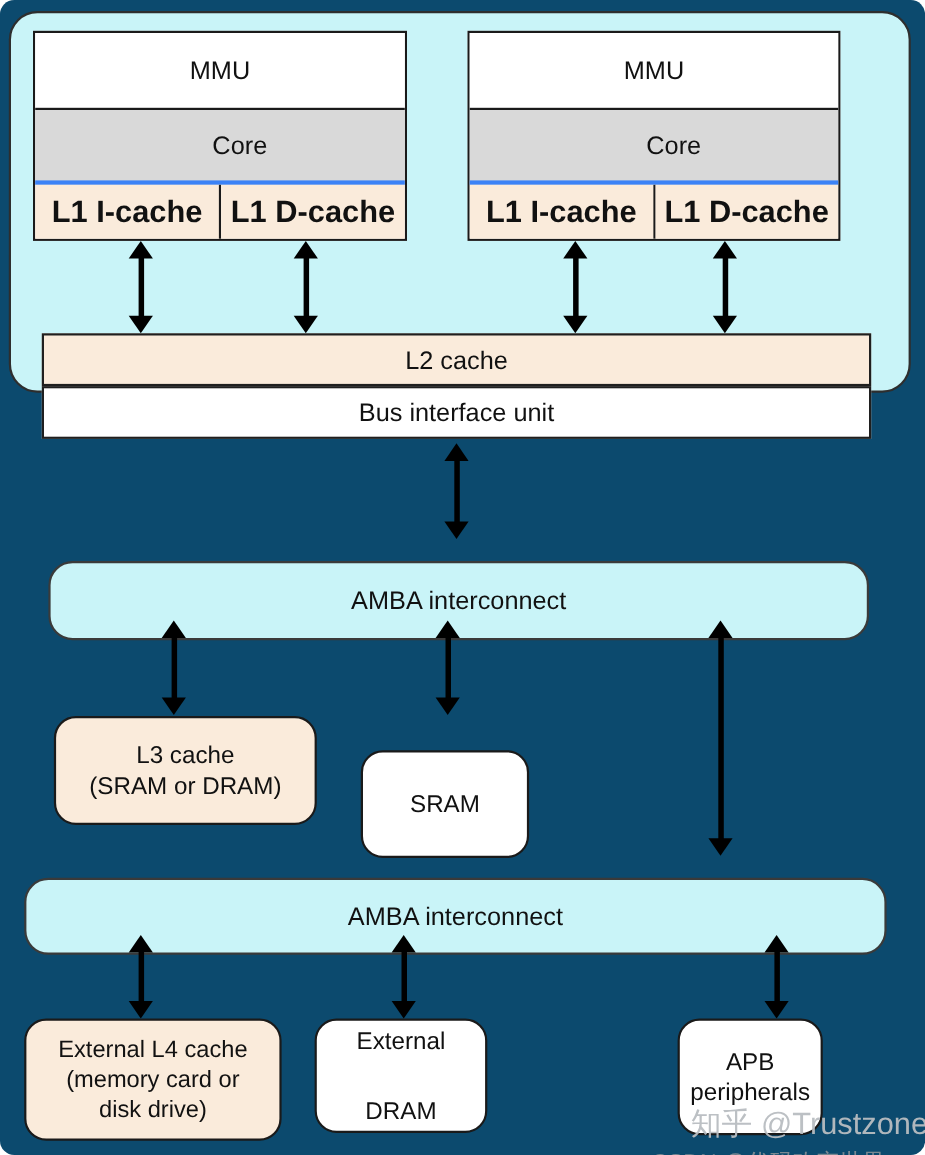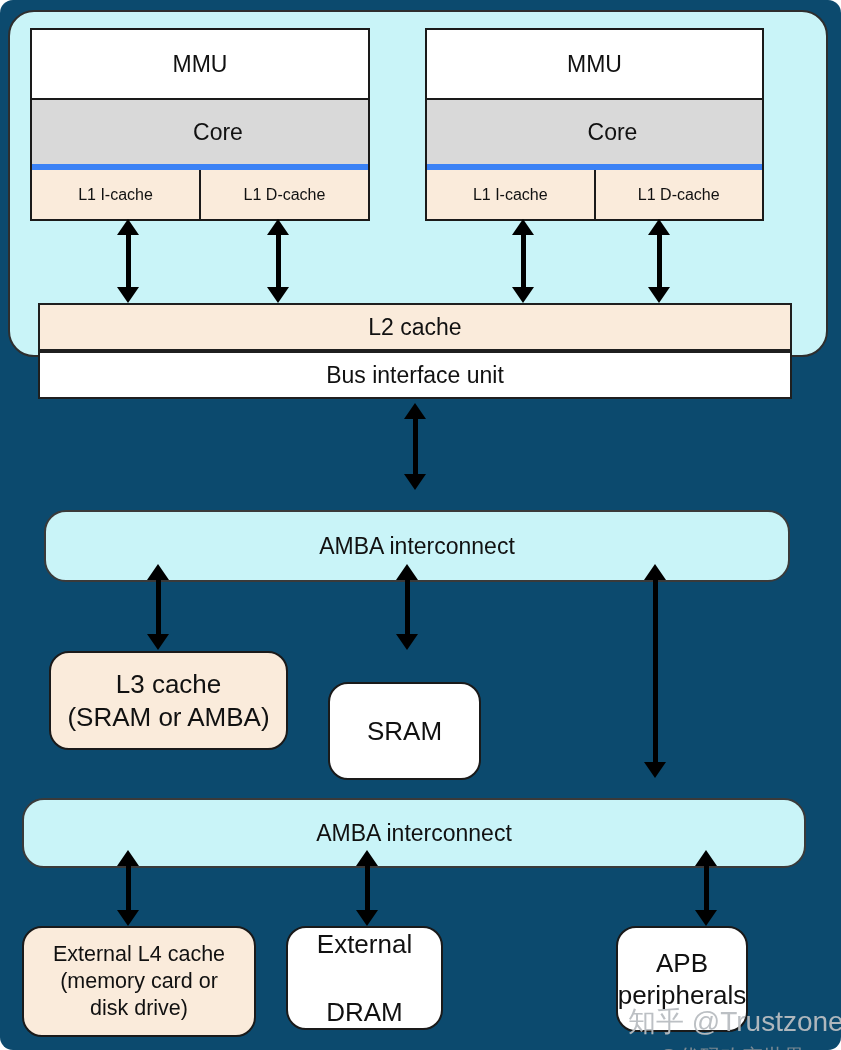--- a/index.html
+++ b/index.html
@@ -7,42 +7,42 @@
   .stage{position:relative;width:841px;height:1050px;background:#0c4a6e;overflow:hidden;border-radius:13px;}
 
   
   .cluster{position:absolute;left:8px;top:10px;width:816px;height:343px;
            background:#C9F4F8;border:2px solid #2e2e2e;border-radius:26px;}
 
   
   .cpu{position:absolute;top:28px;border:2px solid #1a1a1a;background:#fff;}
   .cpu .row{display:flex;align-items:center;justify-content:center;font-size:23px;}
   .row-mmu{height:68px;background:#ffffff;border-bottom:2px solid #1a1a1a;}
-  .row-core{height:64px;background:#D9D9D9;border-bottom:6px solid #3b82f6;padding-left:36px;}
+  .row-core{height:64px;background:#D9D9D9;border-bottom:4px solid #3b82f6;padding-left:36px;}
   .row-l1{height:49px;display:flex;}
   .l1cell{flex:1;display:flex;align-items:center;justify-content:center;
-          font-size:16px;background:#FAEBDB;}
+          font-size:28px;background:#FAEBDB;font-weight:bold;}
   .l1cell.first{border-right:2px solid #1a1a1a;}
 
   
   .bar{position:absolute;left:38px;width:754px;height:48px;border:2px solid #1f1f1f;
        display:flex;align-items:center;justify-content:center;font-size:23px;box-sizing:border-box;}
   .bar-l2{top:303px;background:#FAEBDB;}
   .bar-biu{top:351px;background:#ffffff;}
 
   
   .amba{position:absolute;background:#C9F4F8;border:2px solid #3a3a3a;border-radius:22px;
         display:flex;align-items:center;justify-content:center;font-size:23px;box-sizing:border-box;margin-top:20px;}
   .amba1{left:44px;top:490px;width:746px;height:72px;}
   .amba2{left:22px;top:778px;width:784px;height:70px;}
 
   
   .rbox{position:absolute;border:2.5px solid #1a1a1a;border-radius:20px;
         display:flex;flex-direction:column;align-items:center;justify-content:center;
-        text-align:center;font-size:26px;line-height:1.25;box-sizing:border-box;background:#fff;}
+        text-align:center;font-size:22px;line-height:1.25;box-sizing:border-box;background:#fff;}
   .peach{background:#FAEBDB;}
   .box-l3{left:49px;top:651px;width:239px;height:99px;}
   .box-sram{left:328px;top:682px;width:153px;height:98px;}
   .box-l4{left:22px;top:926px;width:234px;height:111px;font-size:21.5px;}
   .box-dram{left:286px;top:926px;width:157px;height:104px;gap:35px;}
   .box-apb{left:616px;top:926px;width:132px;height:106px;}
 
   
   .varrow{position:absolute;width:22px;
           background:linear-gradient(#000,#000) center/5px calc(100% - 28px) no-repeat;}
@@ -116,21 +116,21 @@
   <div class="amba amba1">
     <span>AMBA interconnect</span>
   </div>
 
   <div class="varrow" style="left:147px;top:564px;height:86px;"></div>
   <div class="varrow" style="left:396px;top:564px;height:86px;"></div>
   <div class="varrow" style="left:644px;top:564px;height:214px;"></div>
 
   <div class="rbox peach box-l3">
     <span>L3 cache</span>
-    <span>(SRAM or AMBA)</span>
+    <span>(SRAM or DRAM)</span>
   </div>
   <div class="rbox box-sram">
     <span>SRAM</span>
   </div>
 
   <div class="amba amba2">
     <span>AMBA interconnect</span>
   </div>
 
   <div class="varrow" style="left:117px;top:850px;height:76px;"></div>

